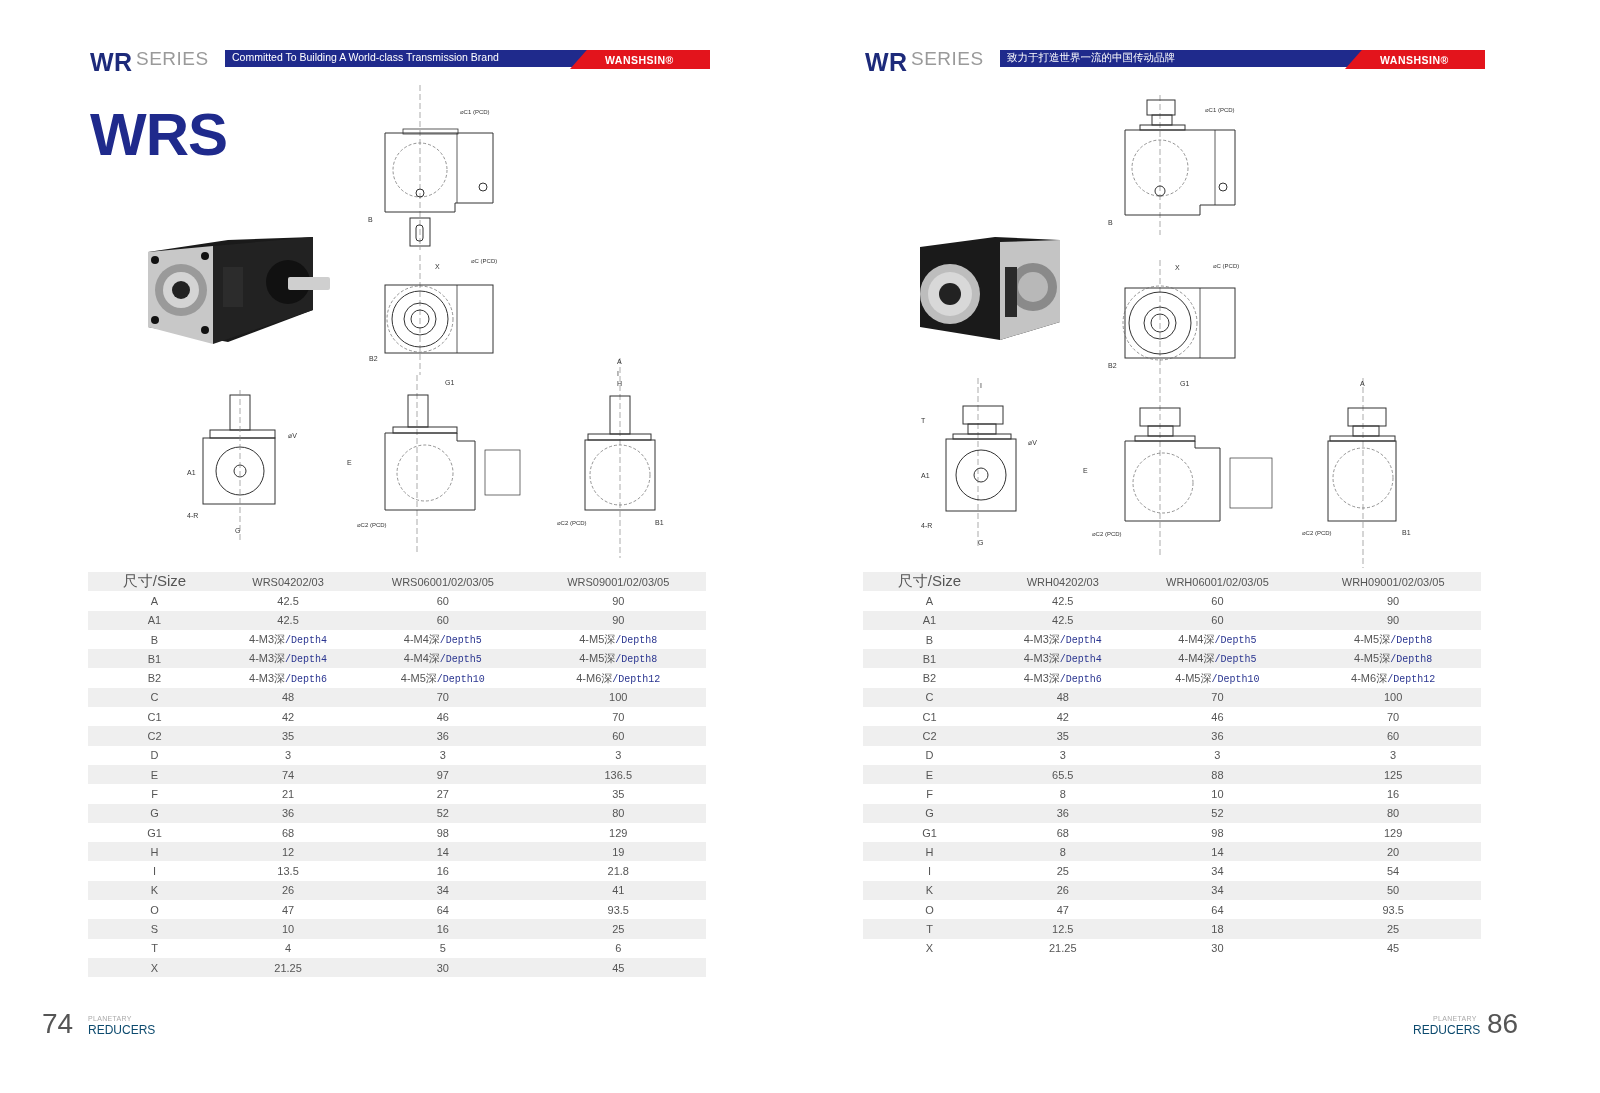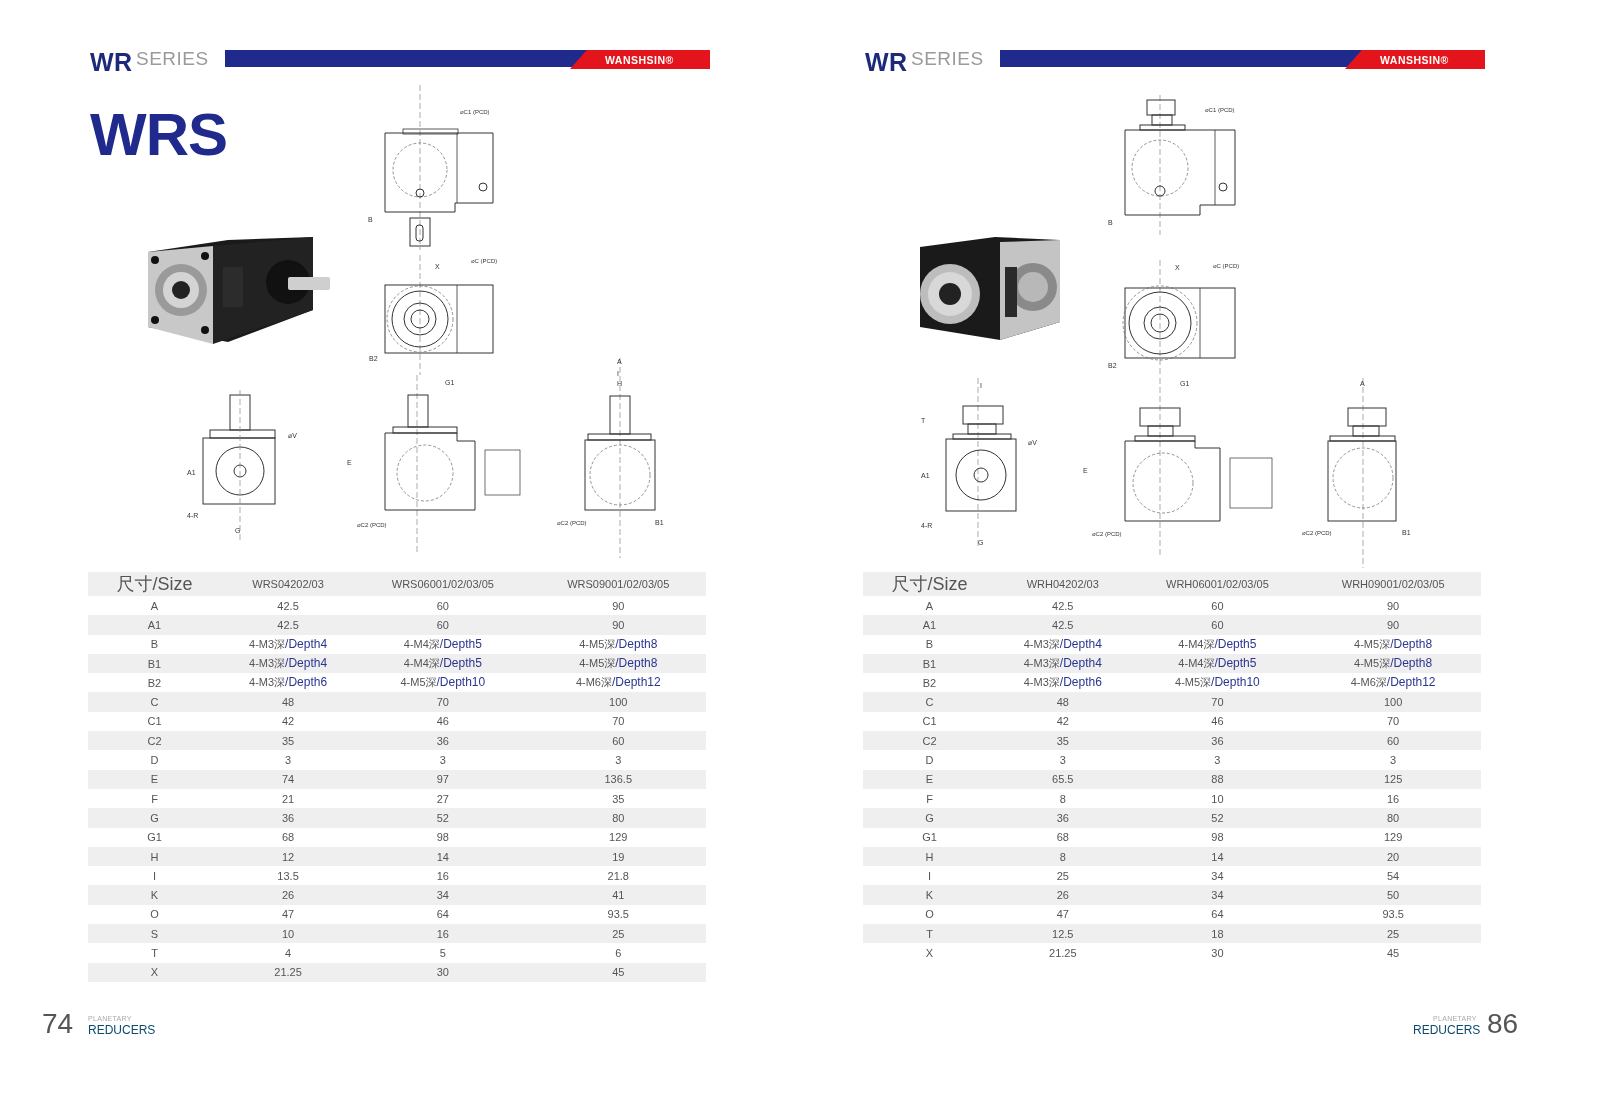--- a/index.html
+++ b/index.html
@@ -10,42 +10,42 @@
   .page.left { left: 0; }
   .page.right { left: 775px; }
 
   
   .hdr { position: absolute; top: 47px; height: 24px; width: 640px; }
   .left .hdr { left: 90px; }
   .right .hdr { left: 90px; }
   .hdr .wr { position: absolute; left: 0; top: 1px; font-size: 25px; font-weight: bold; color: #1d2a7a; letter-spacing: 0.5px; }
   .hdr .series { position: absolute; left: 46px; top: 1px; font-size: 19px; color: #9a9a9a; letter-spacing: 0.5px; }
   .hdr .band { position: absolute; left: 135px; top: 3px; width: 400px; height: 17px; background: #1f2a8c; }
-  .hdr .slogan { position: absolute; left: 142px; top: 4px; font-size: 10.5px; color: #ffffff; white-space: nowrap; margin-top: 42px; }
+  .hdr .slogan { position: absolute; left: 142px; top: 4px; font-size: 10.5px; color: #ffffff; white-space: nowrap; }
   .hdr .brand { position: absolute; left: 480px; top: 3px; width: 140px; height: 19px; background: #e3141c; clip-path: polygon(12% 0, 100% 0, 100% 100%, 0 100%); }
   .hdr .brand-text { position: absolute; left: 515px; top: 7px; font-size: 10.5px; font-weight: bold; color: #fff; letter-spacing: 0.5px; }
 
   .big-title { position: absolute; top: 100px; left: 90px; font-size: 60px; font-weight: bold; color: #1f2a8c; letter-spacing: -1px; }
 
   
   .photo { position: absolute; }
   .left .photo { left: 143px; top: 232px; width: 190px; height: 115px; }
   .right .photo { left: 130px; top: 232px; width: 160px; height: 110px; }
 
   .drawing { position: absolute; }
 
   
   .spec { position: absolute; top: 572px; left: 88px; width: 618px; border-collapse: collapse; font-size: 11px; color: #555; }
   .right .spec { left: 88px; }
   .spec th, .spec td { height: 19.3px; text-align: center; font-weight: normal; padding: 0; }
   .spec th { font-size: 11px; color: #555; }
-  .spec th.first { font-size: 18px; }
+  .spec th.first { font-size: 15px; }
   .spec tr.shade td, .spec tr.shade th { background: #efefef; }
   .spec td.lbl { width: 133px; }
-  .spec .depth { font-size: 12px; color: #2a3590; }
+  .spec .depth { font-size: 10px; color: #2a3590; font-family: Liberation Mono, monospace; }
 
   
   .pgnum { position: absolute; top: 1008px; font-size: 28px; color: #555; }
   .pgsub { position: absolute; top: 1014px; font-size: 7px; color: #aaa; letter-spacing: 0.3px; line-height: 9px; }
   .pgsub2 { position: absolute; top: 1023px; font-size: 12px; color: #0c4a6e; }
 </style>
 </head>
 <body>
 
 <div class="page left">

